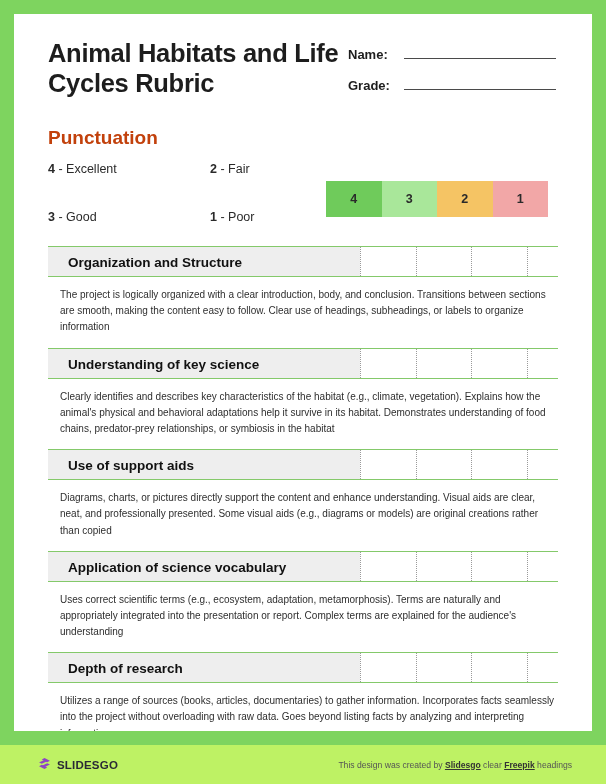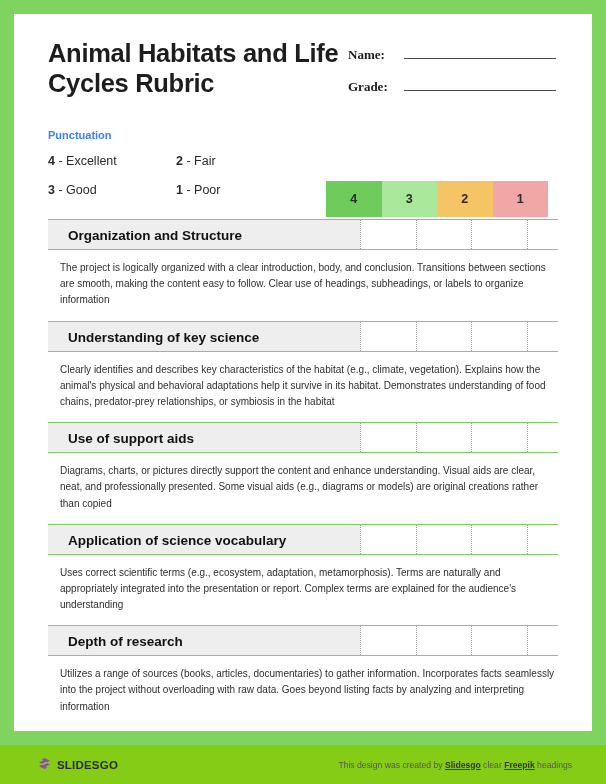--- a/index.html
+++ b/index.html
@@ -57,21 +57,20 @@
 
   .fields {
     margin-top: 9px;
     margin-right: 2px;
   }
 
   .field {
     display: flex;
     align-items: baseline;
     margin-bottom: 16px;
-    font-family: Liberation Serif, serif;
   }
 
   .field-label {
     font-size: 13px;
     font-weight: bold;
     color: #1d1d1d;
     width: 56px;
     flex: none;
   }
 
@@ -80,30 +79,31 @@
     border-bottom: 1.4px solid #4a4a4a;
     height: 12px;
   }
 
   
   .legend {
     margin-top: 18px;
   }
 
   .legend-title {
-    font-size: 11px;
-    font-weight: bold;
-    color: #3b82f6;
+    font-size: 19px;
+    font-weight: bold;
+    color: #c2410c;
     margin-bottom: 13px;
   }
 
   .legend-grid {
     display: grid;
     grid-template-columns: 128px auto;
     row-gap: 15px;
+    gap: 34px;
   }
 
   .legend-item {
     font-size: 12.5px;
     color: #2a2a2a;
   }
   .legend-item b { font-weight: bold; }
 
   
   .scale-band {
@@ -182,21 +182,21 @@
     padding: 10px 2px 12px 12px;
   }
 
   
   .footer {
     position: absolute;
     left: 0;
     top: 745px;
     width: 606px;
     height: 39px;
-    background: #84cc16;
+    background: #bef264;
     display: flex;
     align-items: center;
     padding: 0 34px 0 38px;
   }
 
   .brand {
     display: flex;
     align-items: center;
     gap: 6px;
   }

